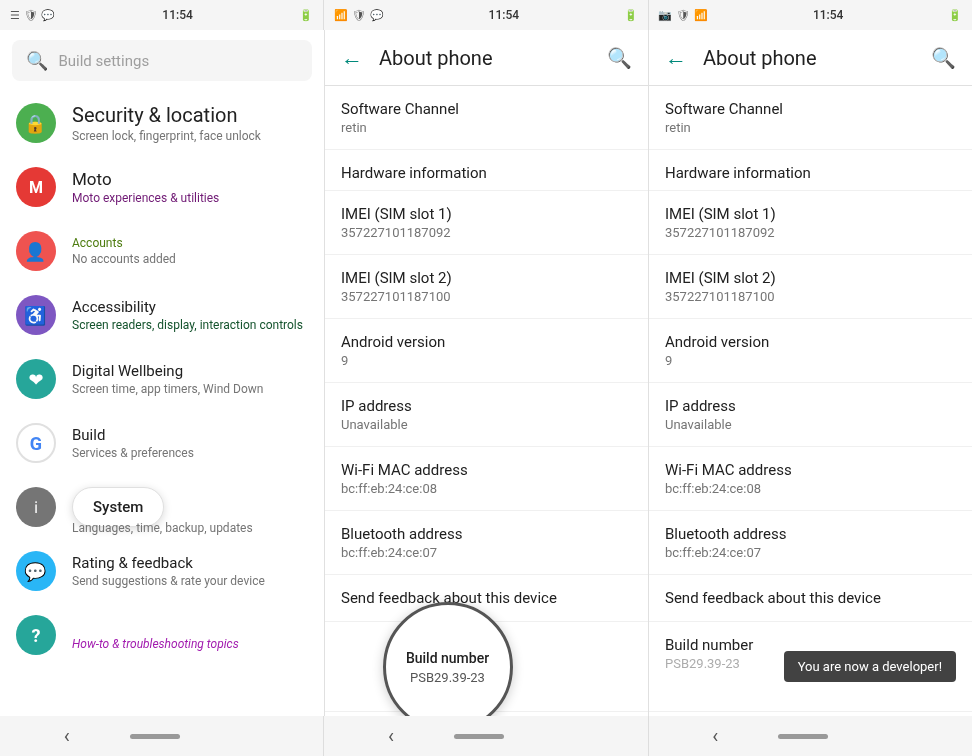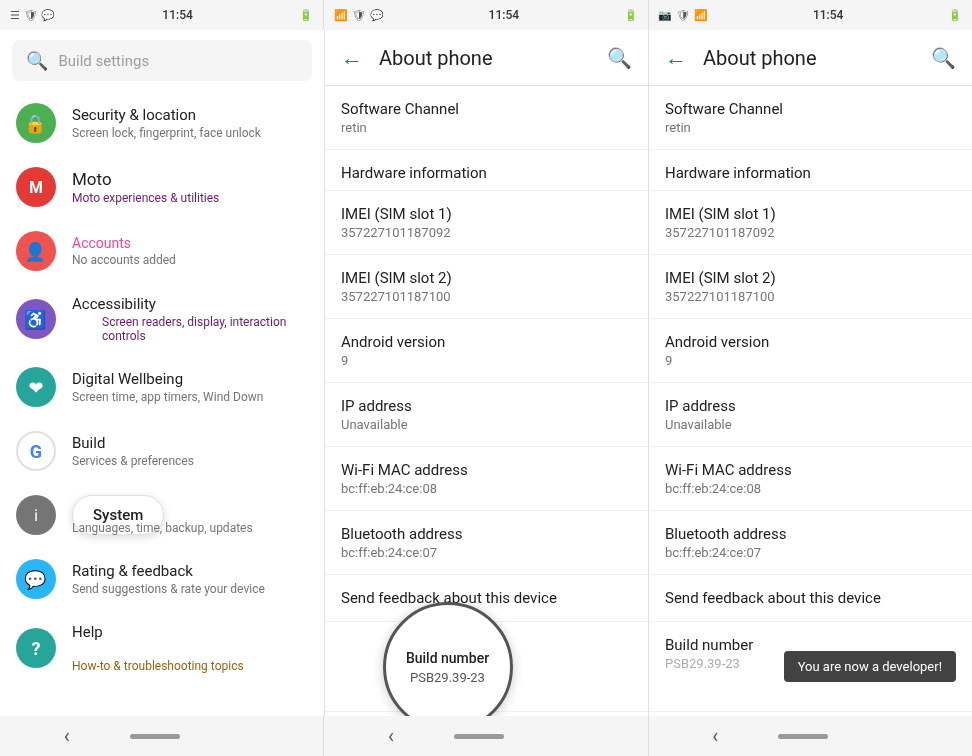--- a/index.html
+++ b/index.html
@@ -49,46 +49,46 @@
   <div style="width:325px; background:#fff; border-right:1px solid #e0e0e0; display:flex; flex-direction:column; overflow-y:auto;">
 
     <div style="margin:10px 12px; background:#f5f5f5; border-radius:8px; display:flex; align-items:center; padding:10px 14px; gap:10px;">
       <span style="color:#00897b; font-size:18px;">🔍</span>
       <span style="font-size:15px; color:#9e9e9e;">Build settings</span>
     </div>
 
     <div style="display:flex; align-items:center; padding:12px 16px; gap:16px; cursor:pointer; min-height:64px;">
       <div style="width:40px; height:40px; border-radius:50%; background:#4caf50; display:flex; align-items:center; justify-content:center; font-size:18px; color:#fff; flex-shrink:0;">🔒</div>
       <div>
-        <div style="font-size:15px; color:#212121;">Security &amp; location</div>
+        <div style="font-size:20px; color:#212121;">Security &amp; location</div>
         <div style="font-size:12px; color:#757575; margin-top:2px;">Screen lock, fingerprint, face unlock</div>
       </div>
     </div>
 
     <div style="display:flex; align-items:center; padding:12px 16px; gap:16px; cursor:pointer; min-height:64px;">
       <div style="width:40px; height:40px; border-radius:50%; background:#e53935; display:flex; align-items:center; justify-content:center; font-size:16px; font-weight:700; color:#fff; flex-shrink:0;">M</div>
       <div>
         <div style="font-size:17px; color:#212121;">Moto</div>
         <div style="font-size:12px; color:#701a75; margin-top:2px;">Moto experiences &amp; utilities</div>
       </div>
     </div>
 
     <div style="display:flex; align-items:center; padding:12px 16px; gap:16px; cursor:pointer; min-height:64px;">
       <div style="width:40px; height:40px; border-radius:50%; background:#ef5350; display:flex; align-items:center; justify-content:center; font-size:18px; color:#fff; flex-shrink:0;">👤</div>
       <div>
-        <div style="font-size:14px; color:#ec4899;">Accounts</div>
+        <div style="font-size:12px; color:#4d7c0f;">Accounts</div>
         <div style="font-size:12px; color:#757575; margin-top:2px;">No accounts added</div>
       </div>
     </div>
 
     <div style="display:flex; align-items:center; padding:12px 16px; gap:16px; cursor:pointer; min-height:64px;">
       <div style="width:40px; height:40px; border-radius:50%; background:#7e57c2; display:flex; align-items:center; justify-content:center; font-size:18px; color:#fff; flex-shrink:0;">♿</div>
       <div>
         <div style="font-size:15px; color:#212121;">Accessibility</div>
-        <div style="font-size:12px; color:#701a75; margin-top:2px;margin-left:30px;">Screen readers, display, interaction controls</div>
+        <div style="font-size:12px; color:#14532d; margin-top:2px;">Screen readers, display, interaction controls</div>
       </div>
     </div>
 
     <div style="display:flex; align-items:center; padding:12px 16px; gap:16px; cursor:pointer; min-height:64px;">
       <div style="width:40px; height:40px; border-radius:50%; background:#26a69a; display:flex; align-items:center; justify-content:center; font-size:18px; color:#fff; flex-shrink:0;">❤</div>
       <div>
         <div style="font-size:15px; color:#212121;">Digital Wellbeing</div>
         <div style="font-size:12px; color:#757575; margin-top:2px;">Screen time, app timers, Wind Down</div>
       </div>
     </div>
@@ -97,36 +97,35 @@
       <div style="width:40px; height:40px; border-radius:50%; background:#fff; border:2px solid #e0e0e0; display:flex; align-items:center; justify-content:center; font-size:18px; font-weight:700; color:#4285f4; flex-shrink:0;">G</div>
       <div>
         <div style="font-size:15px; color:#212121;">Build</div>
         <div style="font-size:12px; color:#757575; margin-top:2px;">Services &amp; preferences</div>
       </div>
     </div>
 
     <div style="display:flex; align-items:center; padding:12px 16px; gap:16px; cursor:pointer; min-height:64px; position:relative;">
       <div style="width:40px; height:40px; border-radius:50%; background:#757575; display:flex; align-items:center; justify-content:center; font-size:16px; color:#fff; flex-shrink:0;">ℹ</div>
       <div style="background:#fff; border:1px solid #e0e0e0; border-radius:24px; padding:10px 20px; font-size:15px; color:#212121; font-weight:500; box-shadow:0 2px 8px rgba(0,0,0,0.15);">System</div>
-      <div style="font-size:12px; color:#757575; margin-top:2px; position:absolute; left:72px; top:36px;">Languages, time, backup, updates</div>
+      <div style="font-size:12px; color:#757575; margin-top:10px; position:absolute; left:72px; top:36px;">Languages, time, backup, updates</div>
     </div>
 
     <div style="display:flex; align-items:center; padding:12px 16px; gap:16px; cursor:pointer; min-height:64px;">
       <div style="width:40px; height:40px; border-radius:50%; background:#29b6f6; display:flex; align-items:center; justify-content:center; font-size:18px; color:#fff; flex-shrink:0;">💬</div>
       <div>
         <div style="font-size:15px; color:#212121;">Rating &amp; feedback</div>
         <div style="font-size:12px; color:#757575; margin-top:2px;">Send suggestions &amp; rate your device</div>
       </div>
     </div>
 
     <div style="display:flex; align-items:center; padding:12px 16px; gap:16px; cursor:pointer; min-height:64px;">
       <div style="width:40px; height:40px; border-radius:50%; background:#26a69a; display:flex; align-items:center; justify-content:center; font-size:18px; font-weight:700; color:#fff; flex-shrink:0;">?</div>
       <div>
-        <div style="font-size:15px; color:#212121;">Help</div>
-        <div style="font-size:12px; color:#a16207; margin-top:18px;">How-to &amp; troubleshooting topics</div>
+        <div style="font-size:12px; color:#a21caf; margin-top:18px;font-style:italic;">How-to &amp; troubleshooting topics</div>
       </div>
     </div>
 
   </div>
 
   <div style="flex:1; display:flex; flex-direction:column; border-right:1px solid #e0e0e0; overflow:hidden; position:relative;">
     <div style="display:flex; align-items:center; padding:12px 16px; gap:16px; background:#fff; border-bottom:1px solid #e0e0e0; min-height:56px;">
       <span style="color:#00897b; font-size:22px; cursor:pointer;">←</span>
       <span style="font-size:20px; color:#212121; font-weight:400; flex:1;">About phone</span>
       <span style="color:#00897b; font-size:20px; cursor:pointer;">🔍</span>

